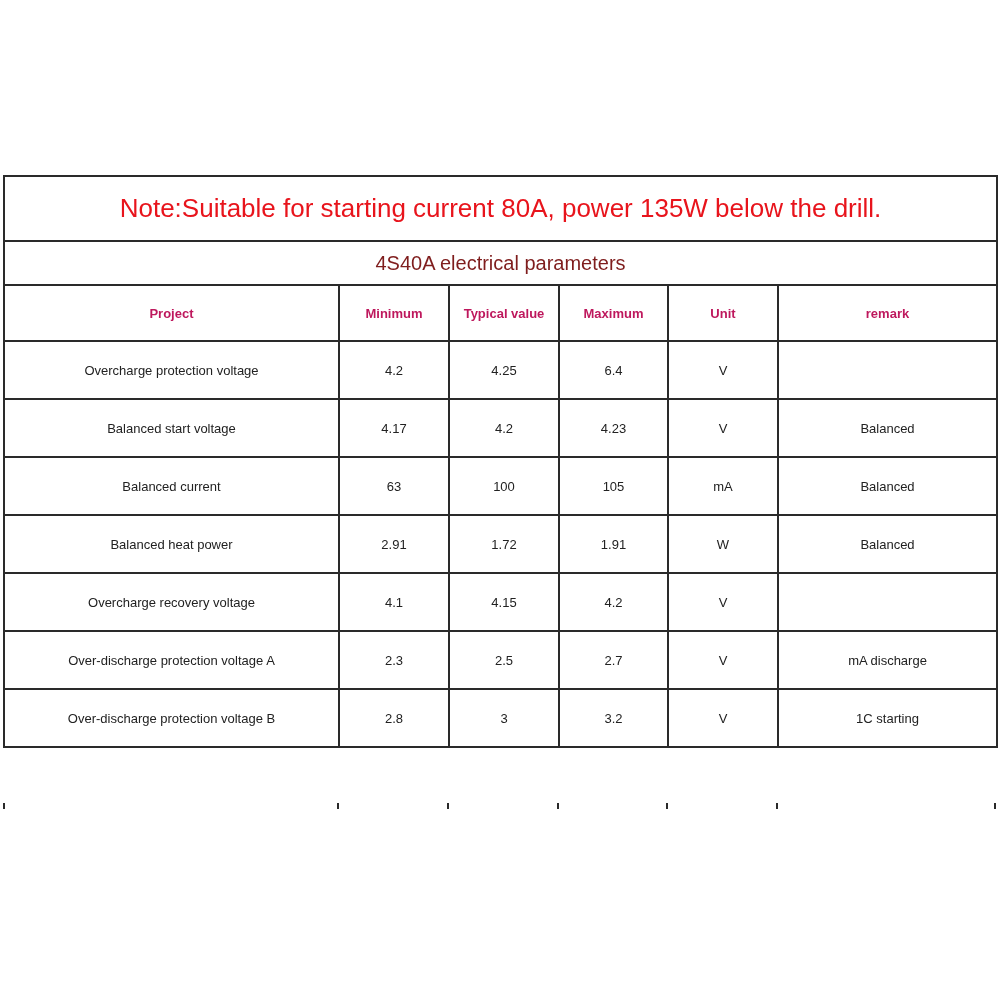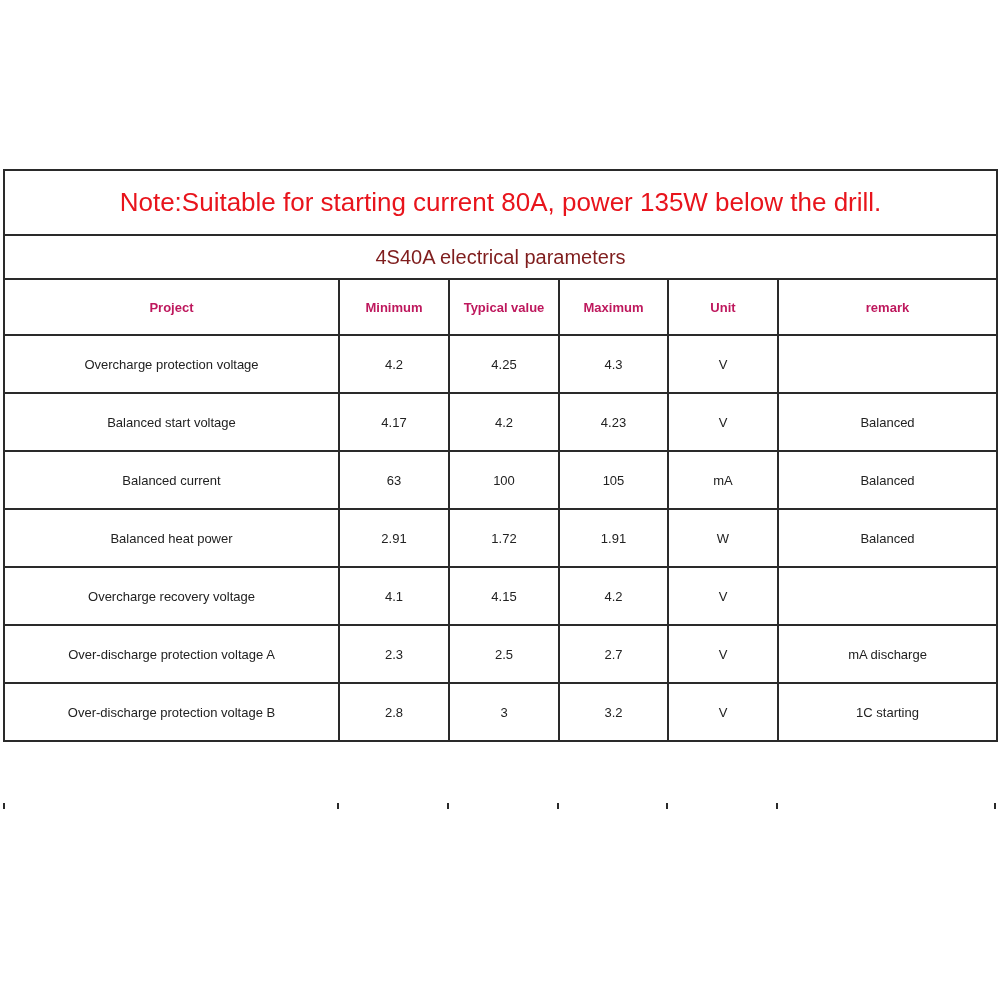--- a/index.html
+++ b/index.html
@@ -11,21 +11,21 @@
       width: 1000px;
       height: 1000px;
       position: relative;
       overflow: hidden;
       font-family: "Liberation Sans", sans-serif;
       color: #1a1a1a;
     }
     .sheet {
       position: absolute;
       left: 3px;
-      top: 169px;
+      top: 175px;
       width: 993px;
     }
     table.params {
       border-collapse: collapse;
       width: 993px;
       table-layout: fixed;
     }
     table.params td, table.params th {
       border: 2px solid #2a2a2a;
       text-align: center;
@@ -91,21 +91,21 @@
         <th>Typical value</th>
         <th>Maximum</th>
         <th>Unit</th>
         <th>remark</th>
       </tr>
 
       <tr class="data-row">
         <td>Overcharge protection voltage</td>
         <td>4.2</td>
         <td>4.25</td>
-        <td>4.3</td>
+        <td>6.4</td>
         <td>V</td>
         <td></td>
       </tr>
       <tr class="data-row">
         <td>Balanced start voltage</td>
         <td>4.17</td>
         <td>4.2</td>
         <td>4.23</td>
         <td>V</td>
         <td>Balanced</td>

